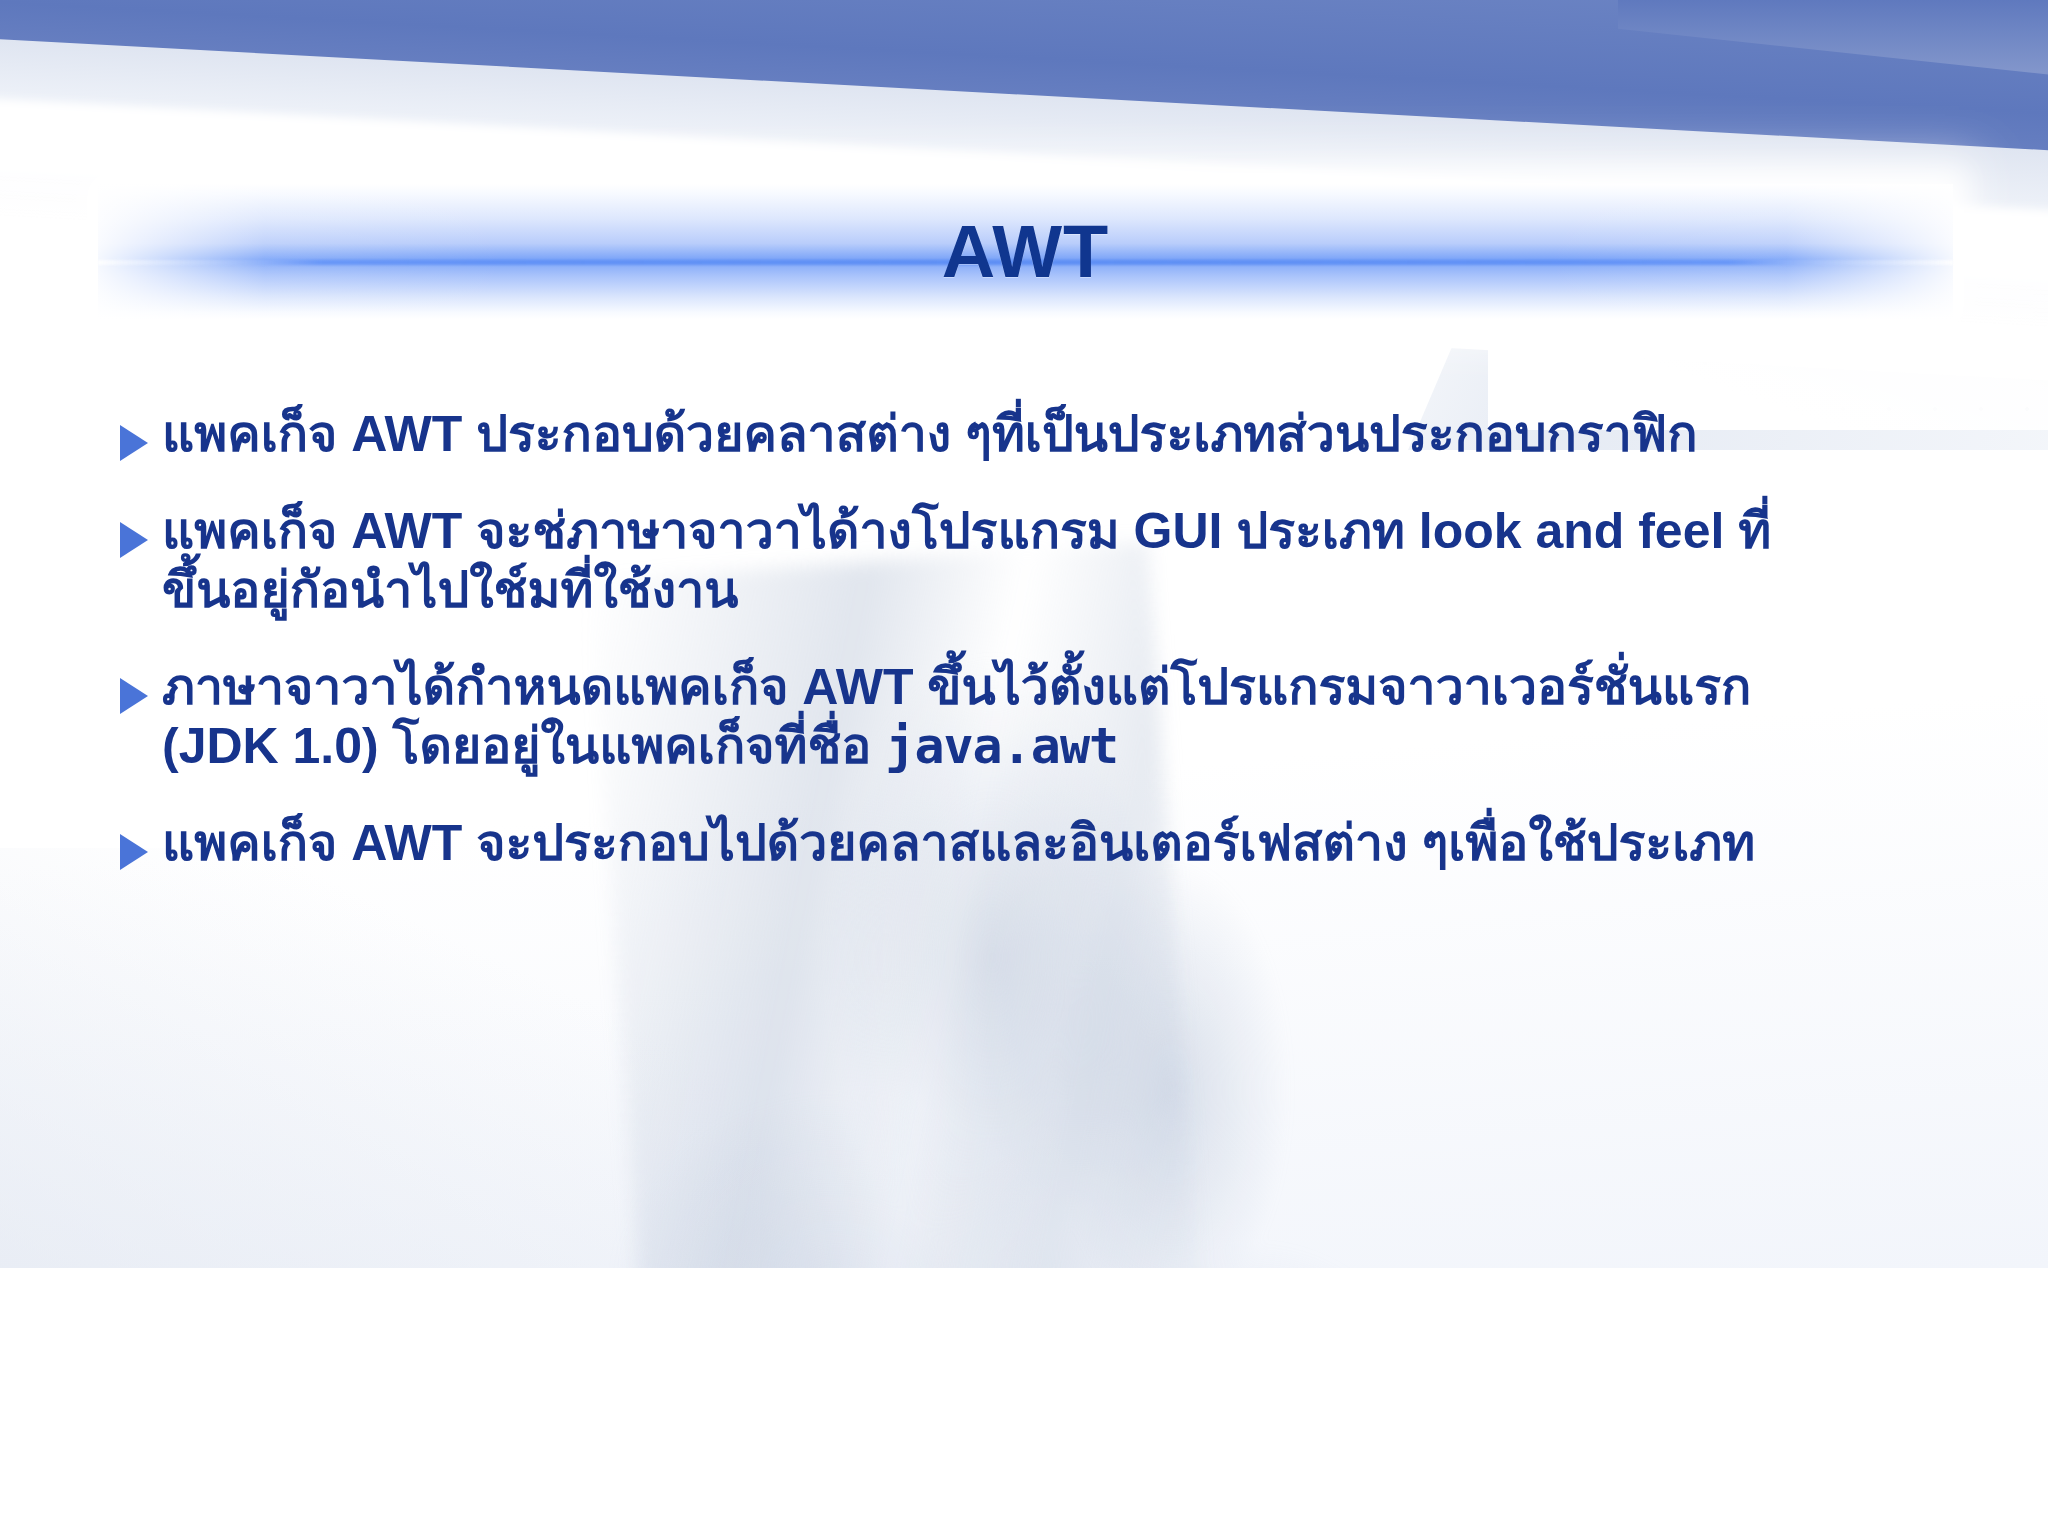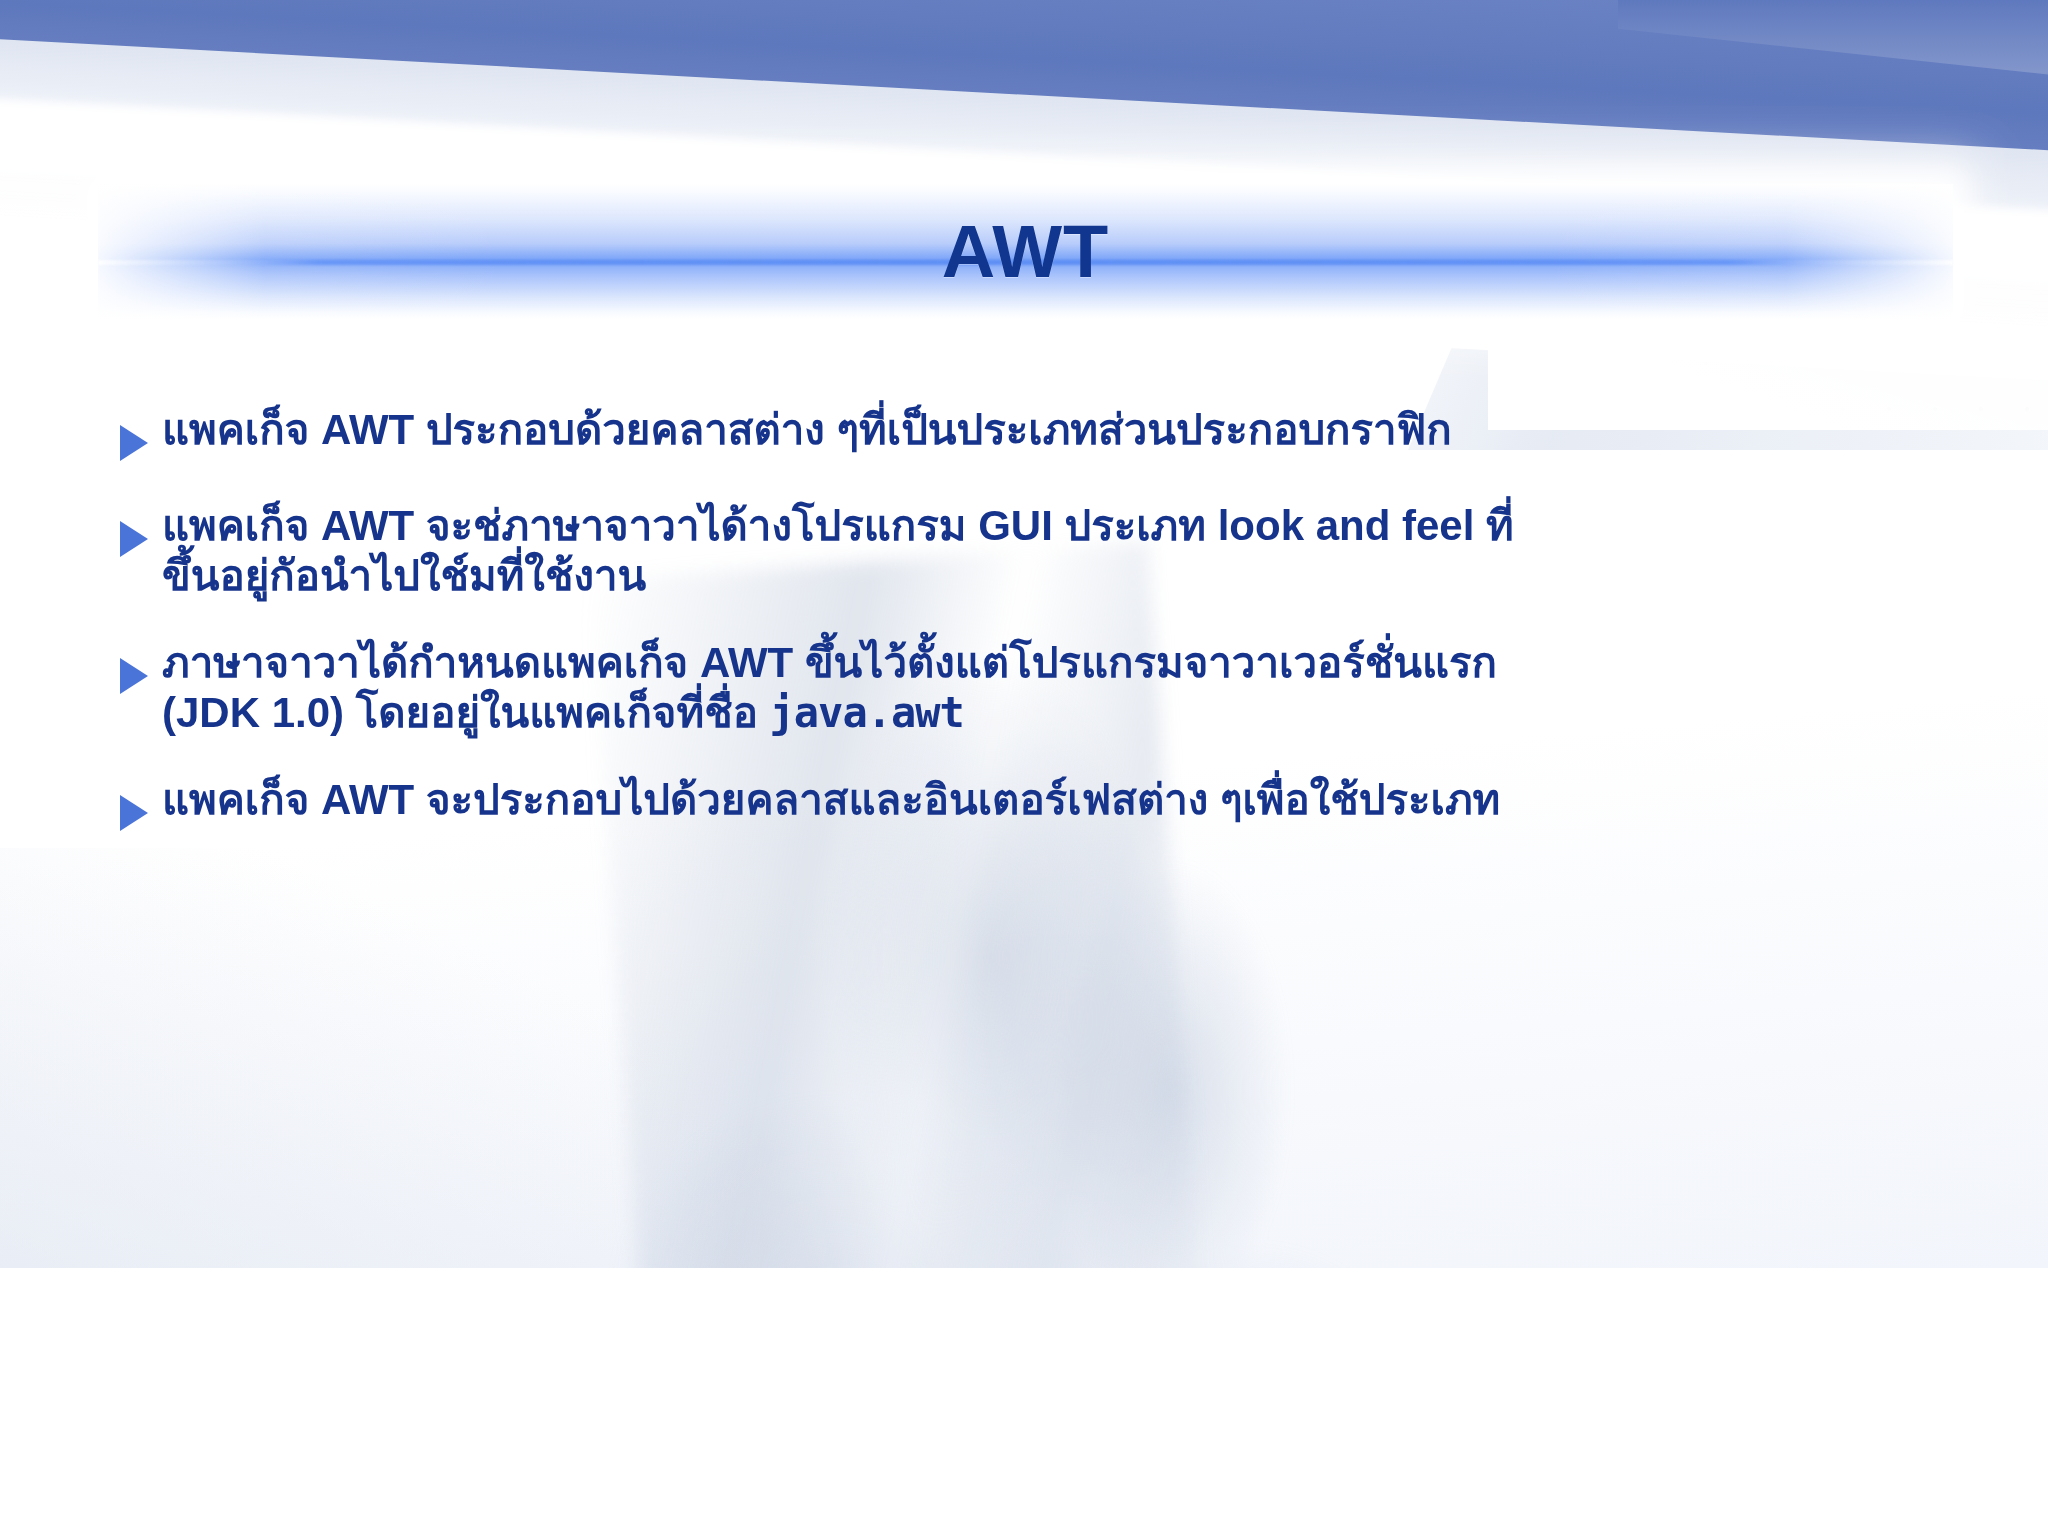--- a/index.html
+++ b/index.html
@@ -199,21 +199,21 @@
   }
   .bullet-marker {
     flex: 0 0 auto;
     width: 34px;
     margin-top: 18px;
     margin-right: 10px;
   }
   .bullet-marker svg { display: block; }
   .bullet-body {
     flex: 1 1 auto;
-    font-size: 42px;
+    font-size: 50px;
     font-weight: bold;
     line-height: 1.18;
     color: #17348c;
   }
   .bullet-line {
     display: block;
     white-space: nowrap;
   }
   .mono {
     font-family: "DejaVu Sans Mono", "Liberation Mono", monospace;

